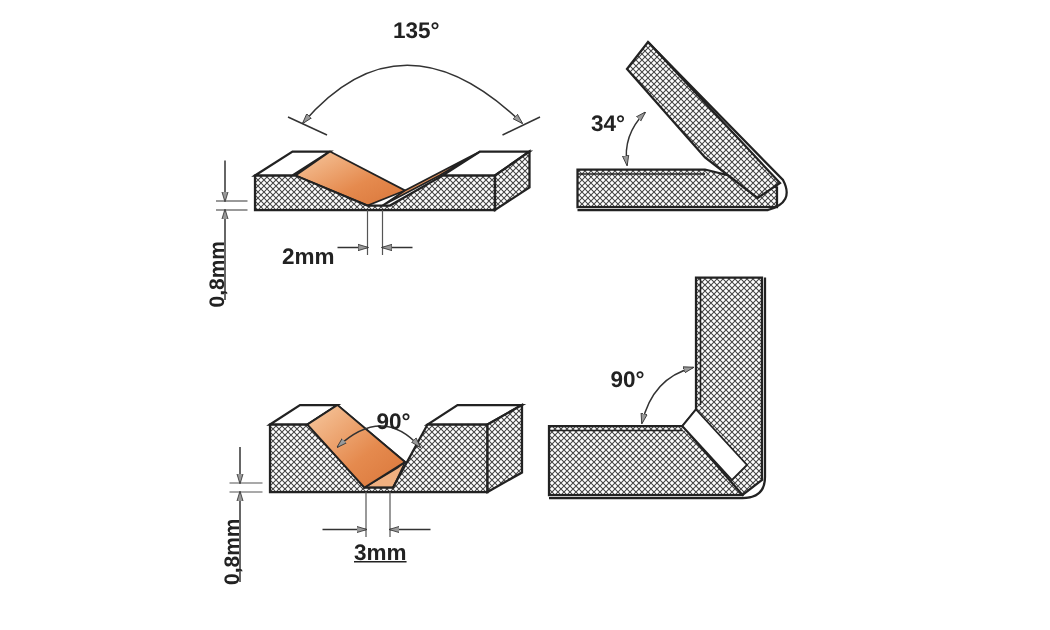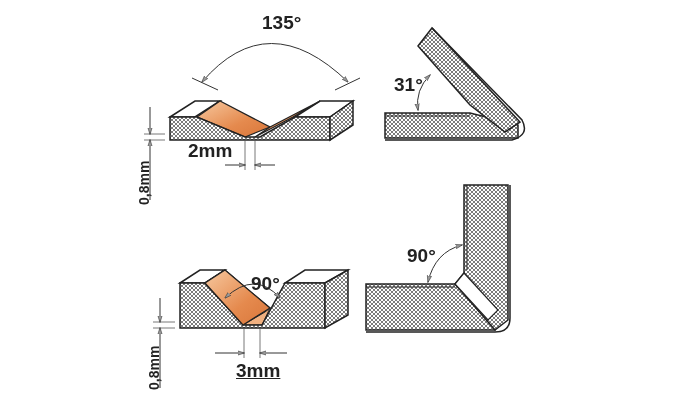--- a/index.html
+++ b/index.html
@@ -1,18 +1,18 @@
 <!DOCTYPE html>
 <html><head>
 <meta charset="utf-8">
 <style>
   html,body{margin:0;padding:0;background:#fff;}
   #canvas{position:relative;width:700px;height:420px;background:#fff;overflow:hidden;}
   svg{position:absolute;left:0;top:0;}
-  .lbl{position:absolute;font-family:"Liberation Sans",sans-serif;font-weight:bold;font-size:19px;color:#222;white-space:nowrap;}
+  .lbl{position:absolute;font-family:"Liberation Sans",sans-serif;font-weight:bold;font-size:15px;color:#222;white-space:nowrap;}
   .vlbl{position:absolute;font-family:"Liberation Sans",sans-serif;font-weight:bold;font-size:14px;color:#222;transform:rotate(-90deg);transform-origin:left top;white-space:nowrap;}
 </style>
 </head>
 <body>
 
 <div id="canvas">
 <svg width="700" height="420" viewBox="0 0 700 420">
   <defs>
     <pattern id="hatch" width="4" height="4" patternUnits="userSpaceOnUse">
       <rect width="4" height="4" fill="#fff"></rect>
@@ -88,23 +88,23 @@
     <line x1="366" y1="287" x2="455" y2="287" stroke="#222" stroke-width="1"></line>
     <polygon points="464,185 508,185 508,320 495,330 455,284 464,273" fill="url(#hatch)" stroke="#222" stroke-width="1.5"></polygon>
     <line x1="467" y1="185" x2="467" y2="270" stroke="#222" stroke-width="1"></line>
     <polygon points="455,284 464,273 498,310 488,320" fill="#fff" stroke="#222" stroke-width="1.2"></polygon>
     <path d="M510,185 L510,318 Q510,332 495,332 L366,332" fill="none" stroke="#222" stroke-width="1.5"></path>
     <path d="M462,245 Q435,252 428,282" fill="none" stroke="#333" stroke-width="1" marker-start="url(#arr)" marker-end="url(#arr)"></path>
   </g>
 </svg>
 
   <span class="lbl" style="left:262px;top:12px;">135°</span>
-  <span class="lbl" style="left:188px;top:140px;">2mm</span>
+  <span class="lbl" style="left:188px;top:163px;">2mm</span>
   <span class="vlbl" style="left:136px;top:205px;">0,8mm</span>
 
-  <span class="lbl" style="left:394px;top:74px;">31°</span>
+  <span class="lbl" style="left:394px;top:74px;">34°</span>
 
   <span class="lbl" style="left:251px;top:273px;">90°</span>
   <span class="lbl" style="left:236px;top:360px;text-decoration:underline;">3mm</span>
   <span class="vlbl" style="left:146px;top:390px;">0,8mm</span>
 
   <span class="lbl" style="left:407px;top:245px;">90°</span>
 </div>
 
 </body></html>

